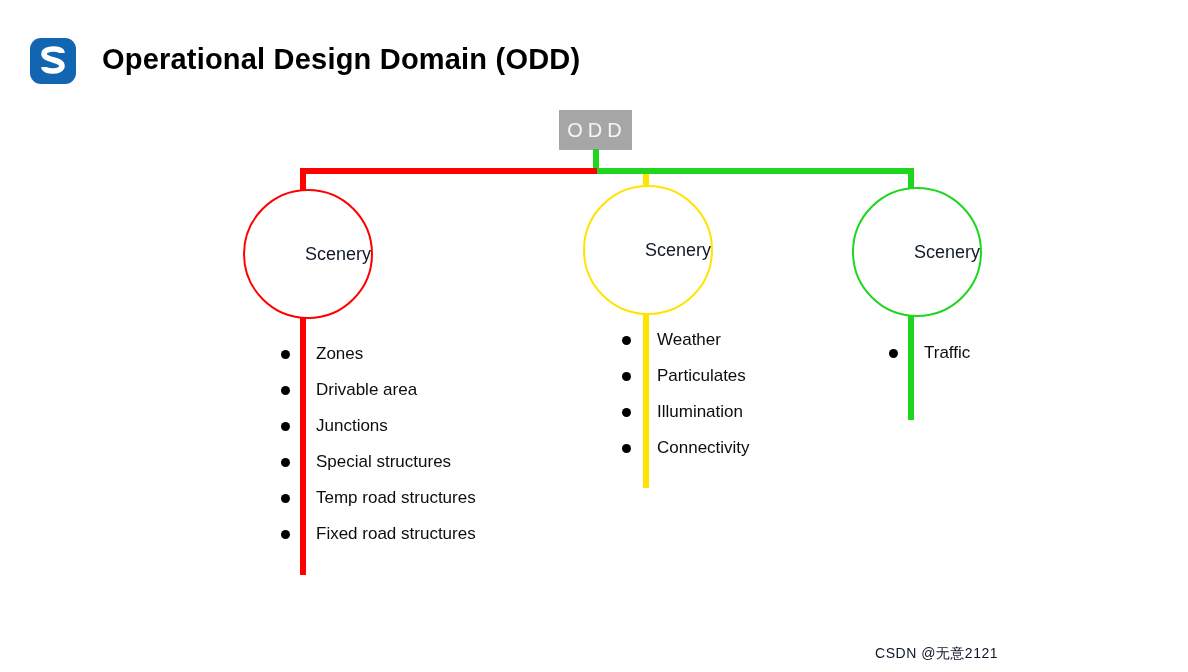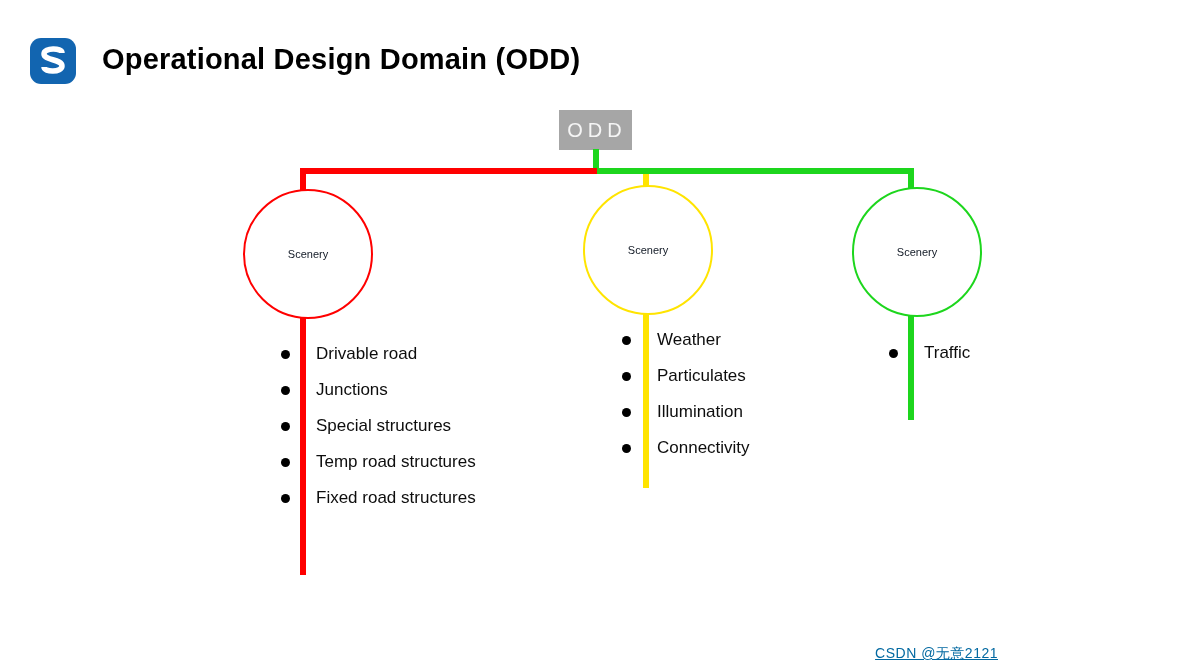--- a/index.html
+++ b/index.html
@@ -33,38 +33,38 @@
   .h-green{left:597px;top:168px;width:317px;height:6px;}
   .v-red-top{left:300px;top:168px;width:6px;height:26px;}
   .v-green-top{left:908px;top:168px;width:6px;height:24px;}
   .v-yellow-top{left:643px;top:174px;width:6px;height:15px;}
   .v-red-bottom{left:300px;top:313px;width:6px;height:262px;}
   .v-yellow-bottom{left:643px;top:309px;width:6px;height:179px;}
   .v-green-bottom{left:908px;top:311px;width:6px;height:109px;}
   
   .circle{
     position:absolute;width:126px;height:126px;border-radius:50%;
-    background:#fff;display:flex;align-items:center;justify-content:center;
-    font-size:11px;color:#121a26;
+    background:#fff;display:flex;align-items:center;justify-content:flex-end;
+    font-size:18px;color:#121a26;
   }
   .c-red{left:243px;top:189px;border:2px solid var(--red,#ff0000);}
   .c-yellow{left:583px;top:185px;border:2px solid var(--yellow,#ffe400);}
   .c-green{left:852px;top:187px;border:2px solid var(--green,#1dd61d);}
   
   .list{position:absolute;display:flex;flex-direction:column;}
   .list-red{left:281px;top:336px;}
   .list-yellow{left:622px;top:322px;}
   .list-green{left:889px;top:335px;}
   .list-item{height:36px;display:flex;align-items:center;}
   .dot{width:9px;height:9px;border-radius:50%;background:#000;flex:0 0 auto;}
   .item-label{margin-left:26px;font-size:17px;color:#0d0d0d;white-space:nowrap;}
   
   .watermark{
     position:absolute;right:22px;bottom:9px;
-    font-size:14px;color:#0369a1;letter-spacing:0.5px;text-decoration:underline;
+    font-size:14px;color:#0f172a;letter-spacing:0.5px;
   }
 </style>
 </head>
 <body>
 
 <div class="canvas">
 
   <div class="logo">
     <svg width="46" height="46" viewBox="0 0 46 46">
       <rect x="0" y="0" width="46" height="46" rx="11" fill="#1265b0"></rect>
@@ -91,21 +91,25 @@
   <div class="circle c-yellow">
     <span>Scenery</span>
   </div>
   <div class="circle c-green">
     <span>Scenery</span>
   </div>
 
   <div class="list list-red">
     <div class="list-item">
       <span class="dot"></span>
-      <span class="item-label">Drivable road</span>
+      <span class="item-label">Zones</span>
+    </div>
+    <div class="list-item">
+      <span class="dot"></span>
+      <span class="item-label">Drivable area</span>
     </div>
     <div class="list-item">
       <span class="dot"></span>
       <span class="item-label">Junctions</span>
     </div>
     <div class="list-item">
       <span class="dot"></span>
       <span class="item-label">Special structures</span>
     </div>
     <div class="list-item">

